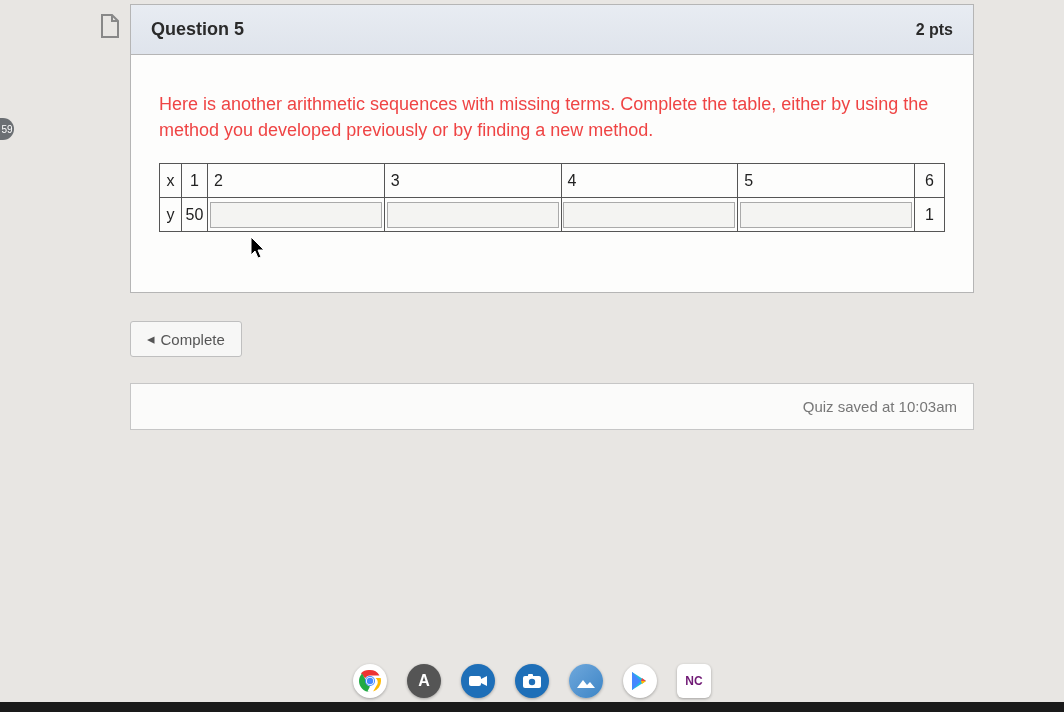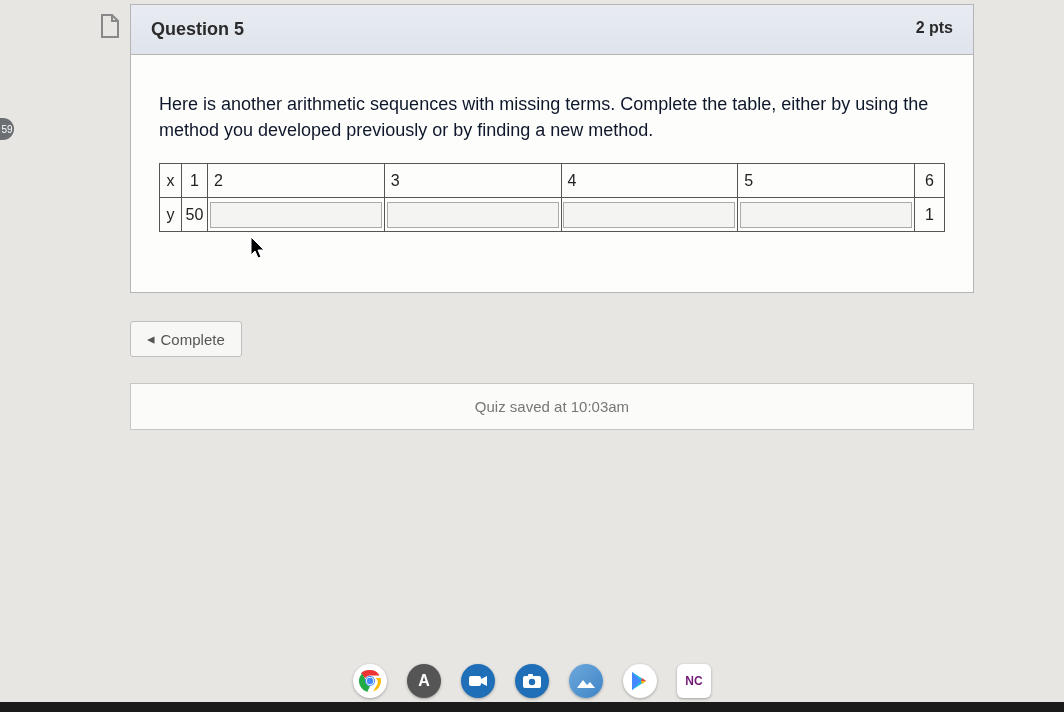--- a/index.html
+++ b/index.html
@@ -37,26 +37,27 @@
     border: 1px solid #b5b5b5;
     background: #fdfdfc;
     margin-left: 40px;
   }
   .q-header {
     background: linear-gradient(#e8ecf2,#dfe4ec);
     border-bottom: 1px solid #b5b5b5;
     padding: 14px 20px;
     display: flex;
     justify-content: space-between;
+    align-items: center;
     gap: 26px;
   }
   .q-title { font-weight: 700; font-size: 18px; color: #2b2b2b; }
   .q-points { font-weight: 700; font-size: 16px; color: #2b2b2b; }
   .q-body { padding: 36px 28px 60px 28px; }
-  .q-text { font-size: 18px; color: #0f172a; line-height: 1.45; margin-bottom: 20px; }
+  .q-text { font-size: 18px; color: #ef4444; line-height: 1.45; margin-bottom: 20px; }
   table.seq {
     border-collapse: collapse;
     width: 100%;
   }
   table.seq td {
     border: 1px solid #555;
     font-size: 16px;
     color:#222;
     padding: 0;
     height: 34px;
@@ -74,22 +75,22 @@
   .prev-btn {
     display:inline-flex; align-items:center; gap:6px;
     border:1px solid #bfbfbf; background:#f7f7f6; color:#555;
     font-size:15px; padding:8px 16px; cursor:pointer;
     border-radius:3px;
   }
   .footer-bar {
     margin: 26px 0 0 40px;
     border:1px solid #c6c6c6;
     background:#fbfbfa;
-    padding: 14px 0;
-    display:flex; justify-content:flex-end; align-items:center; gap:16px;flex-direction:column;
+    padding: 14px 16px;
+    display:flex; justify-content:flex-end; align-items:flex-end; gap:16px;flex-direction:column;
   }
   .saved-txt { color:#777; font-size:15px; }
   .submit-btn {
     border:1px solid #bfbfbf; background:#f2f2f1; color:#333;
     font-size:15px; padding:10px 18px; cursor:pointer; border-radius:3px;
   }
   
   .taskbar {
     position:absolute; bottom:14px; left:0; right:0;
     display:flex; justify-content:center; gap:20px;

